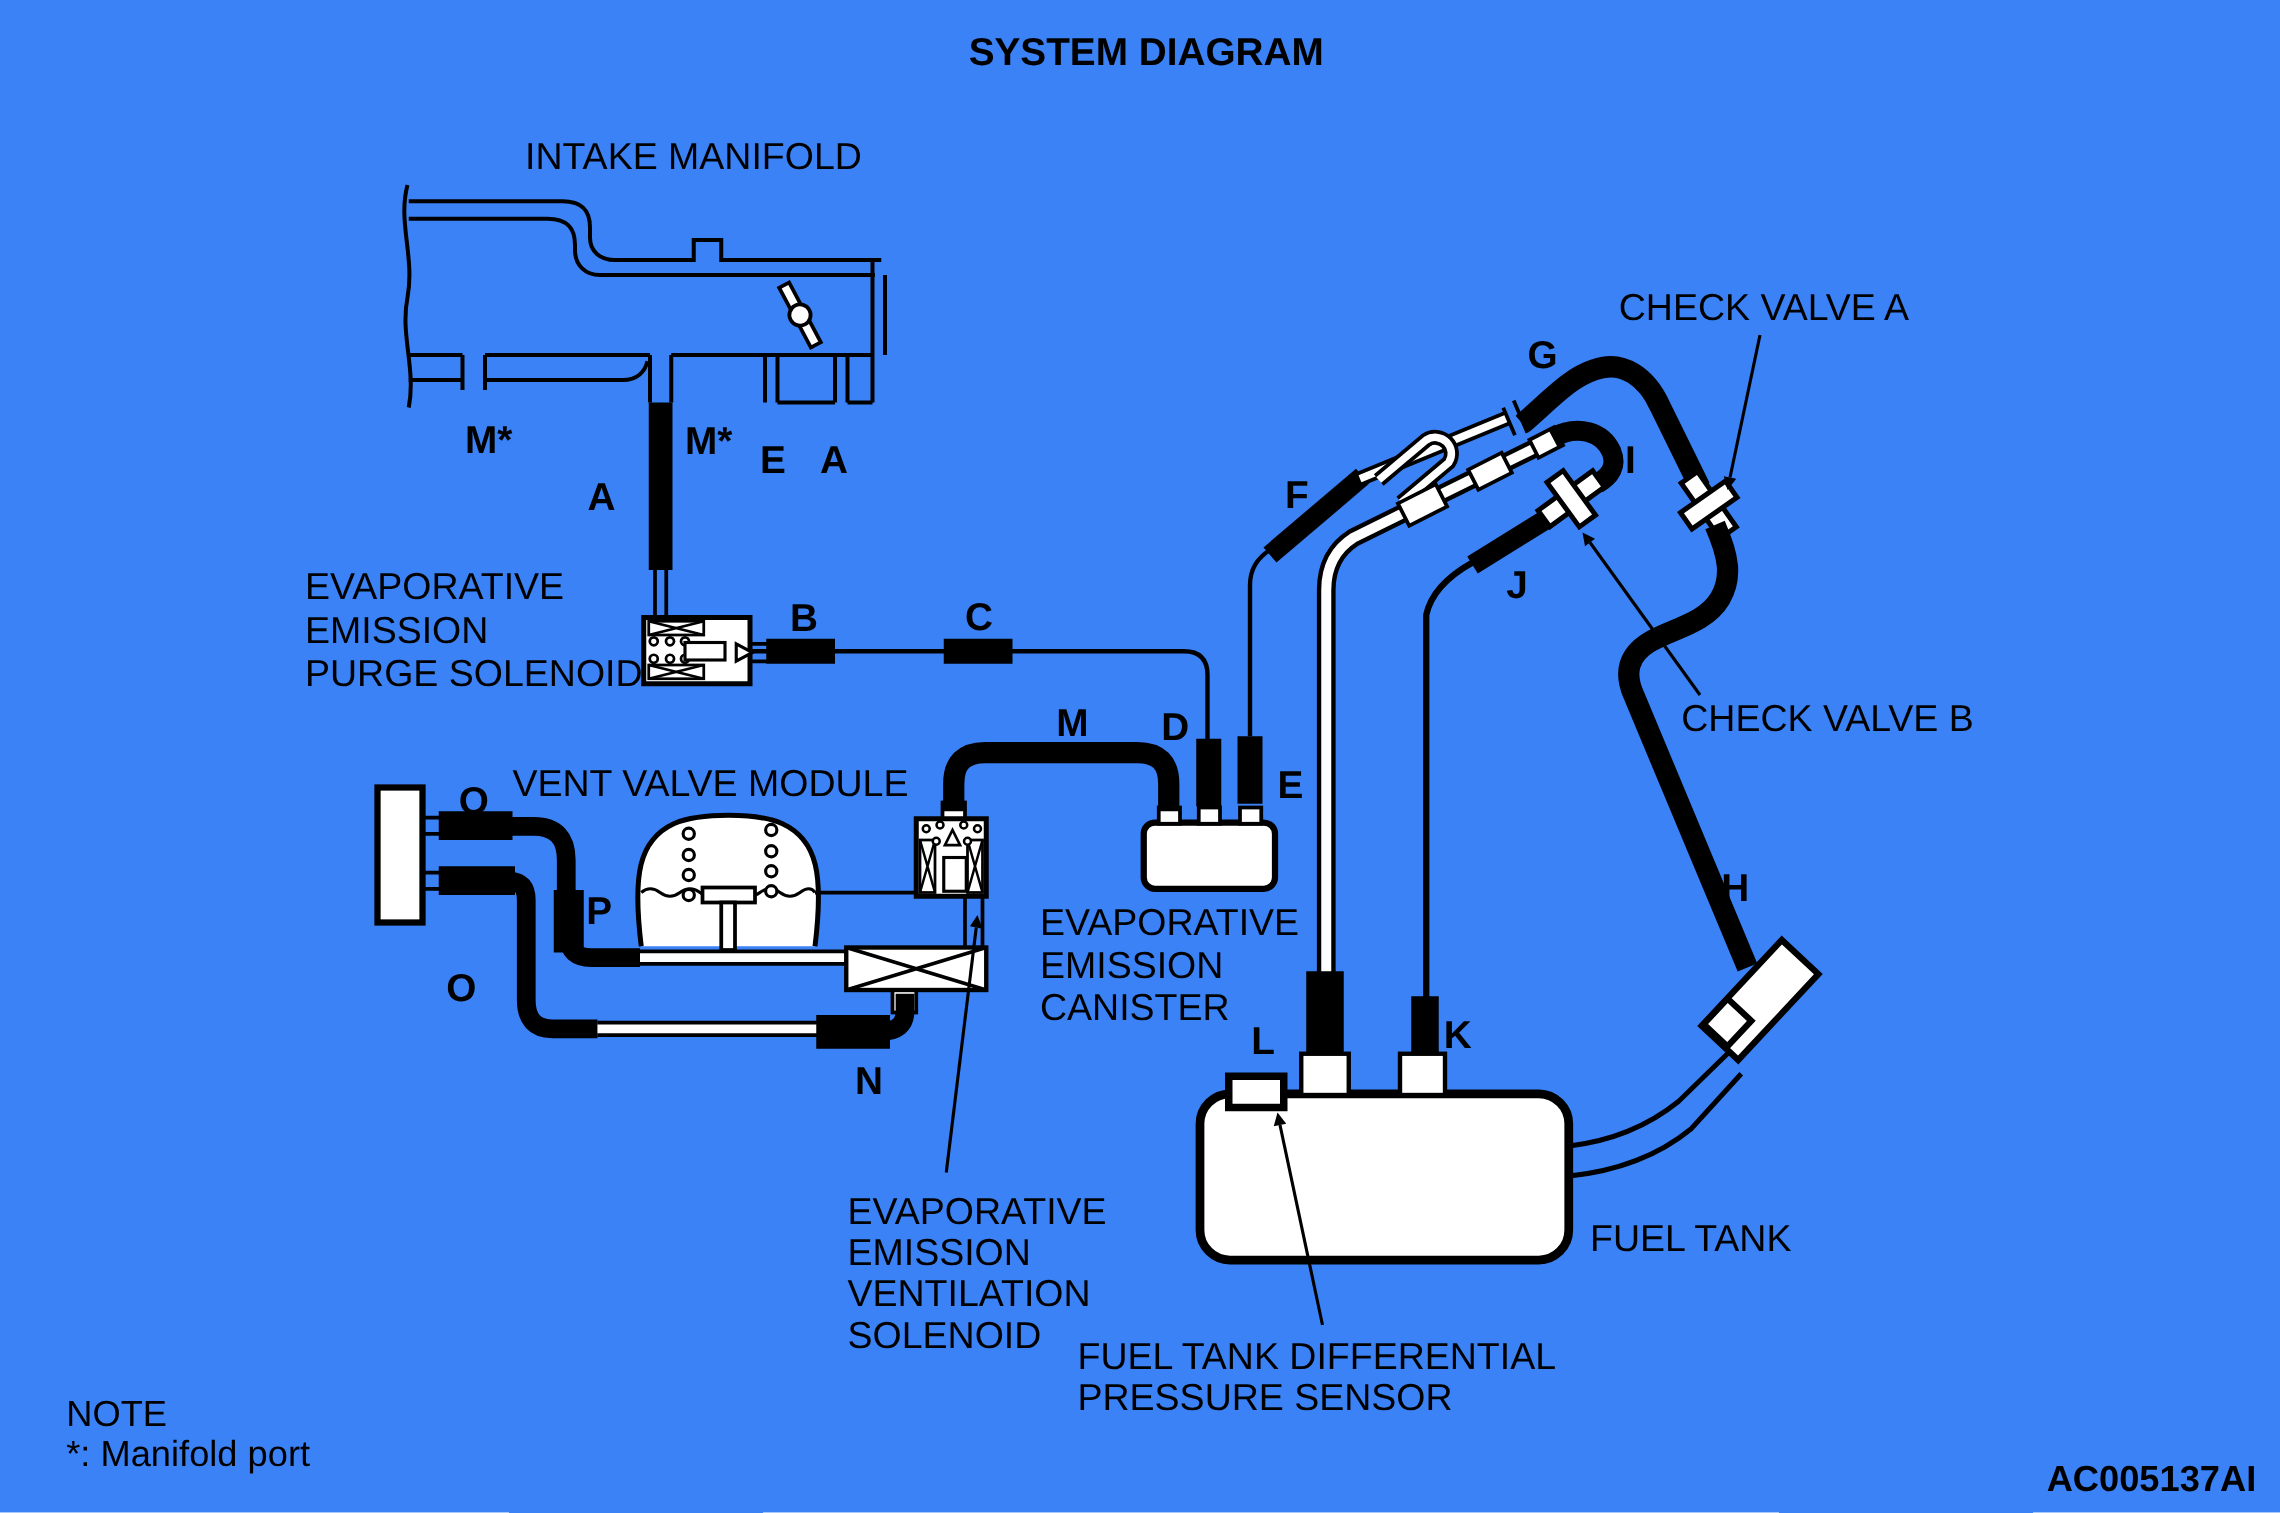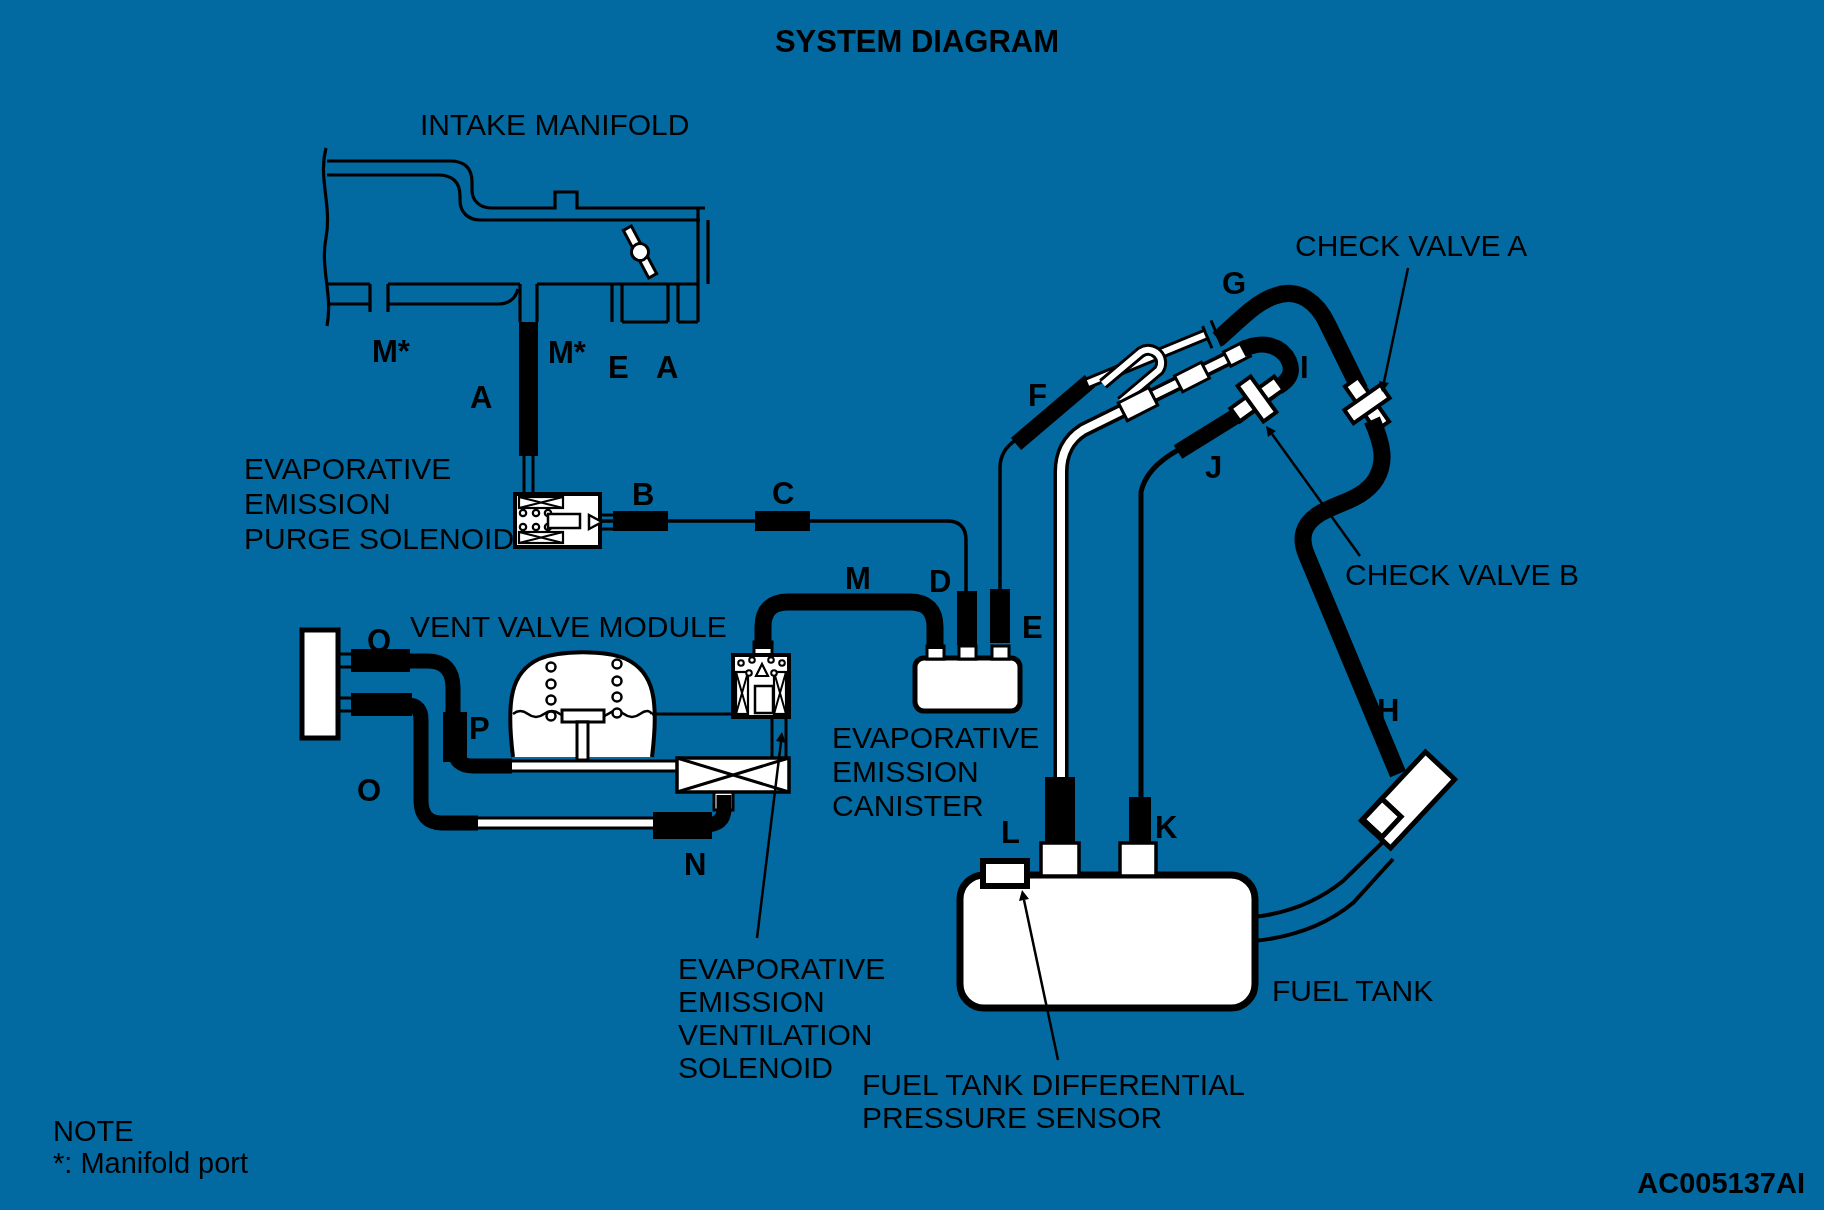--- a/index.html
+++ b/index.html
@@ -1,16 +1,16 @@
 <!DOCTYPE html>
 <html><head>
 <meta charset="utf-8">
 <style>
   html,body{margin:0;padding:0;background:#fff;}
-  .stage{position:relative;width:1824px;height:1210px;background:#0369a1;overflow:hidden;}
+  .stage{position:relative;width:1824px;height:1210px;background:#3b82f6;overflow:hidden;}
   svg{display:block;}
   text{fill:#000;}
   .comp{font:400 30px "Liberation Sans", sans-serif;}
   .port{font:700 31px "Liberation Sans", sans-serif;}
   .ttl{font:700 31px "Liberation Sans", sans-serif;}
   .note-t{font:400 29px "Liberation Sans", sans-serif;}
   .code-t{font:700 29px "Liberation Sans", sans-serif;}
   .ln{stroke:#000;fill:none;}
   .blk{fill:#000;stroke:none;}
   .wht{fill:#fff;stroke:#000;}

